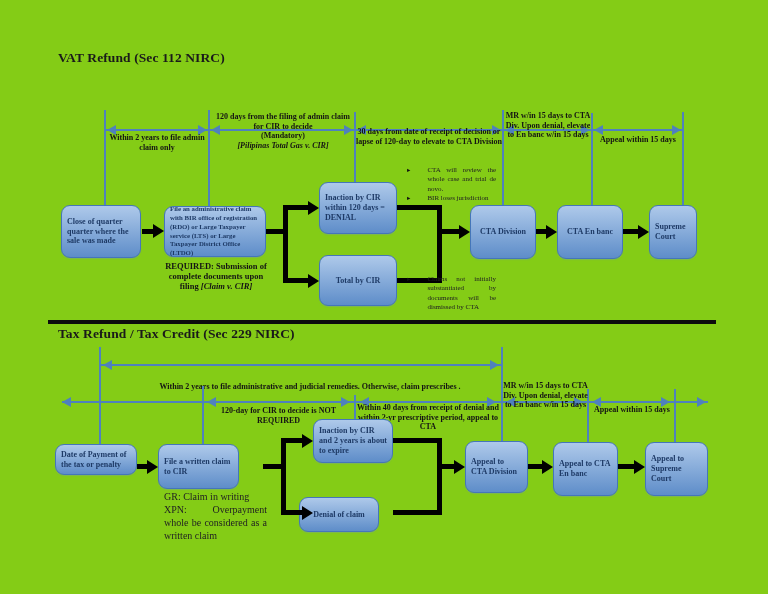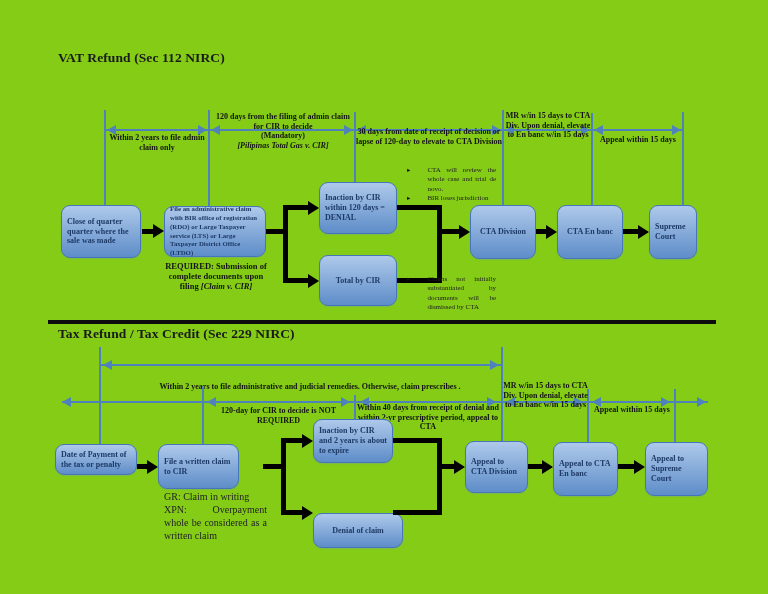--- a/index.html
+++ b/index.html
@@ -155,21 +155,21 @@
   <i class="ar r" style="left:697px;top:397px;"></i>
 
   <div class="lb" style="left:207px;top:374px;width:143px;">120-day for CIR to decide is NOT REQUIRED</div>
   <div class="lb" style="left:356px;top:371px;width:144px;">Within 40 days from receipt of denial and within 2-yr prescriptive period, appeal to CTA</div>
   <div class="lb" style="left:503px;top:349px;width:85px;">MR w/in 15 days to CTA Div. Upon denial, elevate to En banc w/in 15 days</div>
   <div class="lb" style="left:590px;top:373px;width:84px;">Appeal within 15 days</div>
 
   <div class="bx" style="left:55px;top:444px;width:82px;height:31px;">Date of Payment of the tax or penalty</div>
   <div class="bx" style="left:158px;top:444px;width:81px;height:45px;">File a written claim to CIR</div>
   <div class="bx" style="left:313px;top:419px;width:80px;height:44px;">Inaction by CIR and 2 years is about to expire</div>
-  <div class="bx" style="left:313px;top:497px;width:90px;height:35px;margin-top:16px;">Denial of claim</div>
+  <div class="bx" style="left:299px;top:497px;width:80px;height:35px;">Denial of claim</div>
   <div class="bx" style="left:465px;top:441px;width:63px;height:52px;">Appeal to CTA Division</div>
   <div class="bx" style="left:553px;top:442px;width:65px;height:54px;">Appeal to CTA En banc</div>
   <div class="bx" style="left:645px;top:442px;width:63px;height:54px;">Appeal to Supreme Court</div>
 
   <div class="ks" style="left:137px;top:464px;width:10px;"></div>
   <i class="kh" style="left:147px;top:460px;"></i>
 
   <div class="ks" style="left:263px;top:464px;width:23px;"></div>
   <div class="kv" style="left:281px;top:438px;height:77px;"></div>
   <div class="ks" style="left:281px;top:438px;width:21px;"></div>

